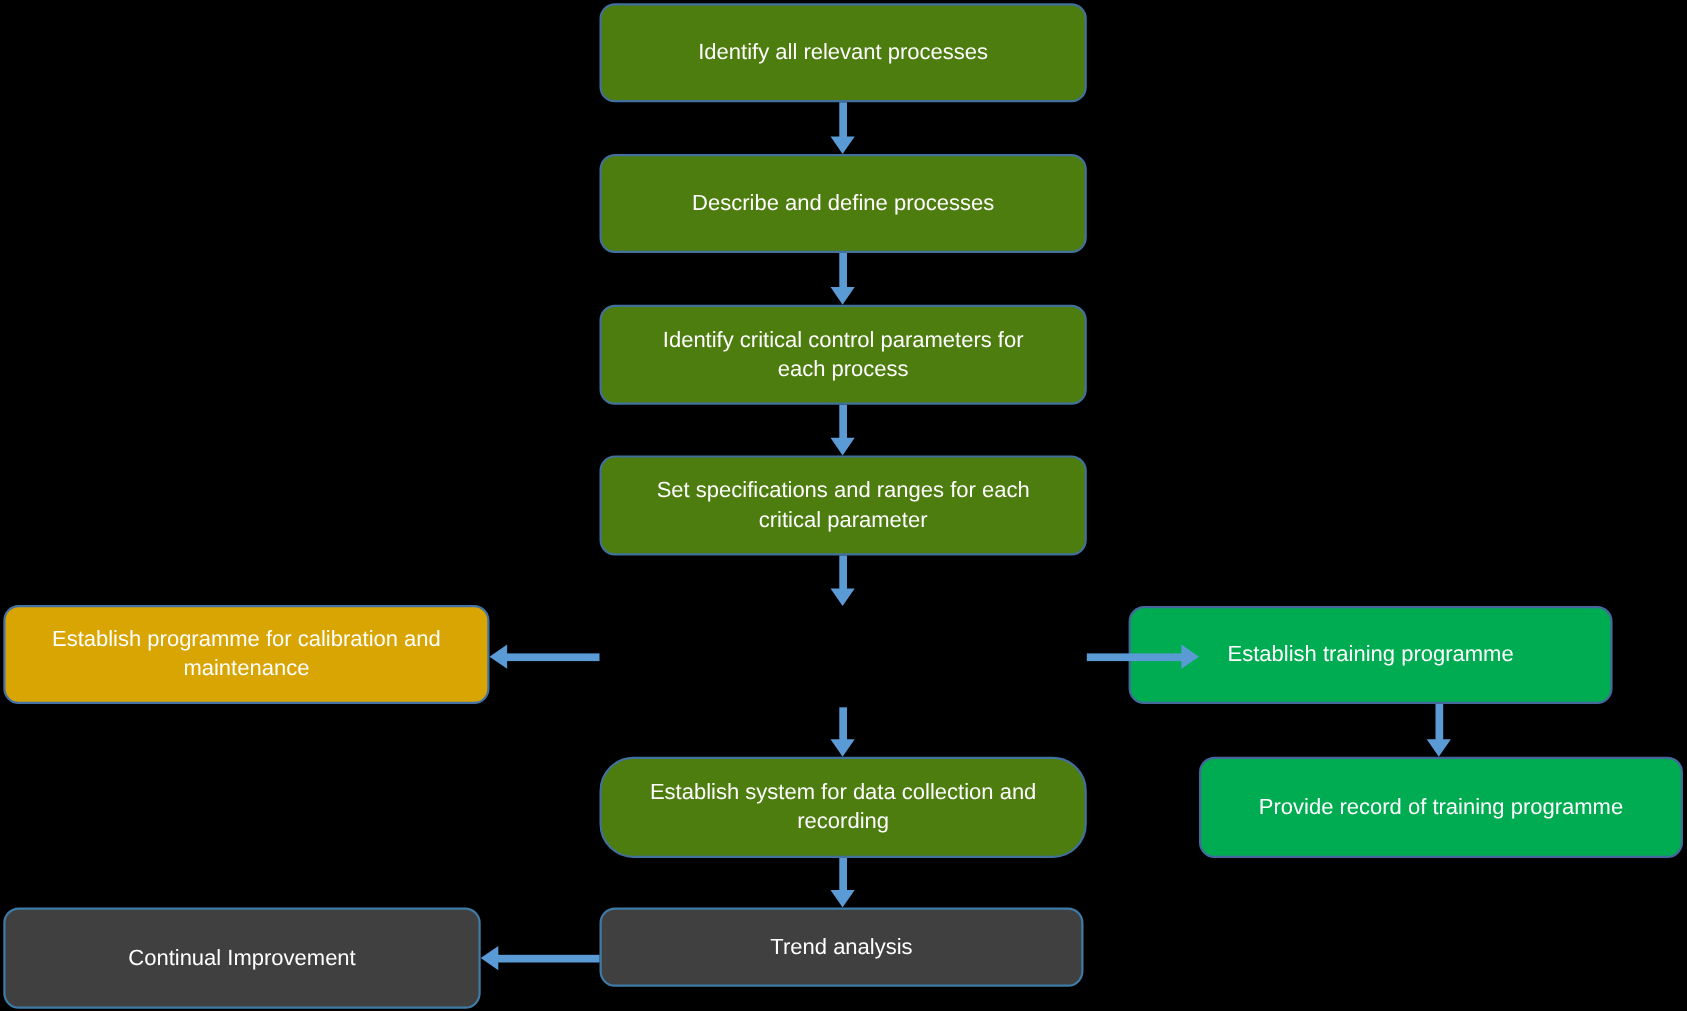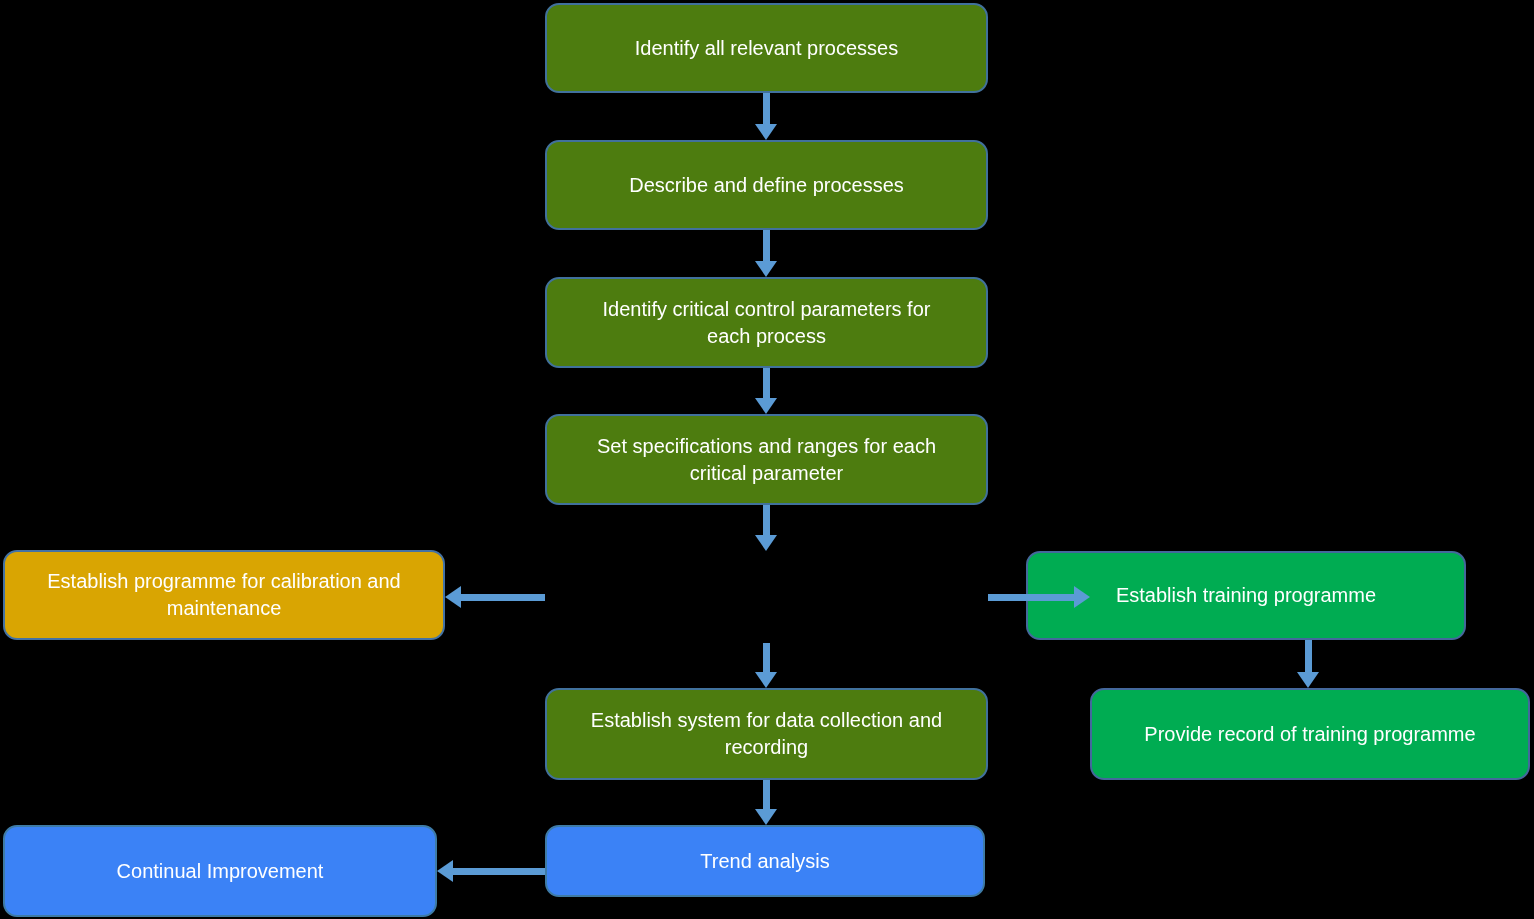--- a/index.html
+++ b/index.html
@@ -25,29 +25,29 @@
     color: #ffffff;
     font-size: 20px;
     line-height: 1.35;
     border-radius: 14px;
     border: 2.5px solid #41719c;
     padding: 4px 32px;
   }
   .node-blue   { background: #4d7c0f; border-color: #41719c; }
   .node-gold   { background: #d9a502; border-color: #4472a4; }
   .node-green  { background: #00ac52; border-color: #44689c; }
-  .node-purple { background: #3b82f6; border-color: #3e7ba6; text-align: center; }
+  .node-purple { background: #404040; border-color: #3e7ba6; text-align: center; }
 
   
   #n-identify  { left: 545px;  top: 3px;   width: 443px; height: 90px; }
   #n-describe  { left: 545px;  top: 140px; width: 443px; height: 90px; }
   #n-critical  { left: 545px;  top: 277px; width: 443px; height: 91px; }
   #n-spec      { left: 545px;  top: 414px; width: 443px; height: 91px; }
   #n-sampling  { left: 545px;  top: 551px; width: 443px; height: 92px; }
-  #n-datacoll  { left: 545px;  top: 688px; width: 443px; height: 92px; }
+  #n-datacoll  { left: 545px;  top: 688px; width: 443px; height: 92px; border-radius: 31px; }
   #n-trend     { left: 545px;  top: 825px; width: 440px; height: 72px; }
   #n-calib     { left: 3px;    top: 550px; width: 442px; height: 90px; }
   #n-improve   { left: 3px;    top: 825px; width: 434px; height: 92px; }
   #n-training  { left: 1026px; top: 551px; width: 440px; height: 89px; }
   #n-record    { left: 1090px; top: 688px; width: 440px; height: 92px; }
 
   
   .arr-v { position: absolute; width: 22px; }
   .arr-v .stem {
     position: absolute; left: 7.5px; top: 0; bottom: 14px;

